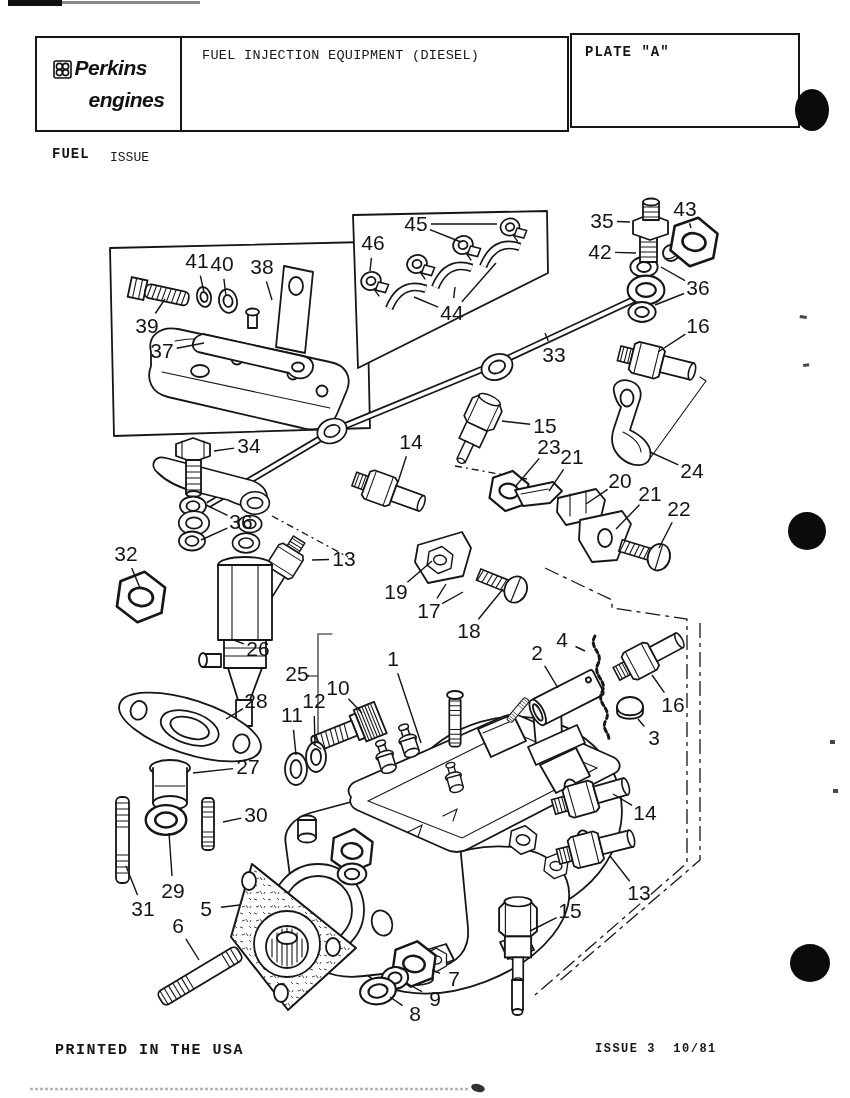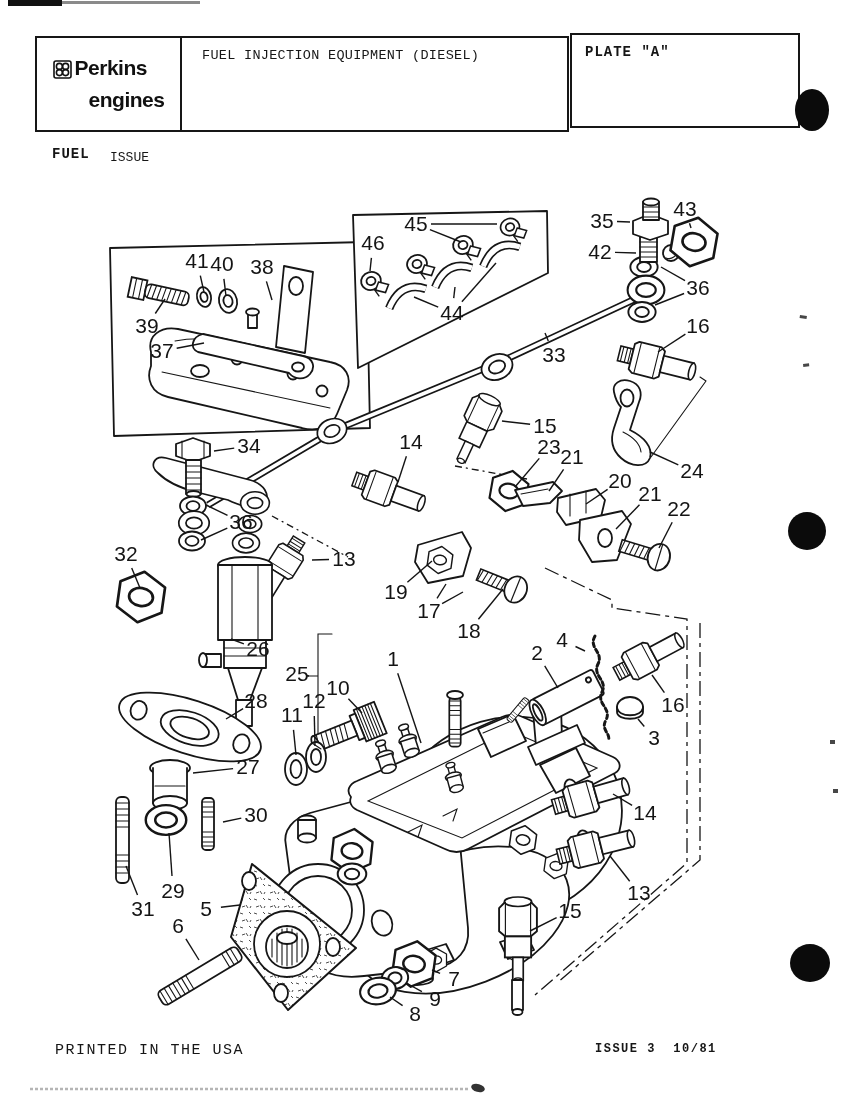--- a/index.html
+++ b/index.html
@@ -6,30 +6,30 @@
   #page{position:relative;width:850px;height:1098px;background:#ffffff;overflow:hidden;
         font-family:"Liberation Mono",monospace;color:#161616;}
   .abs{position:absolute;}
   
   .topbar-black{left:8px;top:0;width:54px;height:6px;background:#111;}
   .topbar-gray{left:62px;top:1px;width:138px;height:3px;background:#8a8a8a;}
   
   .hdr-main{left:35px;top:36px;width:530px;height:92px;border:2px solid #161616;display:flex;}
   .logo-cell{width:143px;border-right:2px solid #161616;display:flex;align-items:center;justify-content:center;}
   .brandwrap{display:flex;align-items:flex-start;}
-  .brand{font-family:"Liberation Sans",sans-serif;font-weight:800;font-size:21px;line-height:20px;letter-spacing:-0.5px;color:#111;}
+  .brand{font-family:"Liberation Sans",sans-serif;font-weight:800;font-size:21px;line-height:20px;letter-spacing:-0.5px;color:#111;font-style:italic;}
   .brand .b2{display:block;margin-left:14px;margin-top:12px;}
   .logo-mark{margin:2px 3px 0 0;}
   .title-cell{flex:1;padding:10px 0 0 20px;font-size:13.5px;letter-spacing:0.3px;}
   .hdr-plate{left:570px;top:33px;width:230px;height:95px;border:2px solid #161616;padding:9px 0 0 13px;
              font-size:14px;font-weight:700;letter-spacing:1px;box-sizing:border-box;}
   .code1{left:52px;top:146px;font-size:14px;font-weight:700;letter-spacing:1px;}
   .code2{left:110px;top:150px;font-size:13px;}
   
-  .foot-left{left:55px;top:1042px;font-size:15px;font-weight:400;letter-spacing:1.5px;white-space:pre;}
+  .foot-left{left:55px;top:1042px;font-size:15px;font-weight:700;letter-spacing:1.5px;white-space:pre;}
   .foot-right{left:595px;top:1042px;font-size:12px;font-weight:700;letter-spacing:1.5px;white-space:pre;}
   
   #diagram{position:absolute;left:0;top:0;width:850px;height:1098px;z-index:5;pointer-events:none;}
   #diagram .p{fill:#fff;stroke:#161616;stroke-width:1.8;stroke-linejoin:round;stroke-linecap:round;}
   #diagram .ln{fill:none;stroke:#161616;stroke-width:1.8;stroke-linecap:round;}
   #diagram .thin{stroke-width:1.1;}
   #diagram .dd{fill:none;stroke:#161616;stroke-width:1.3;stroke-dasharray:15 5 4 5;}
   #diagram .dd2{fill:none;stroke:#161616;stroke-width:1.3;stroke-dasharray:7 4 2 4;}
   #diagram .chain{fill:none;stroke:#161616;stroke-width:3;stroke-dasharray:4 3;stroke-linecap:round;}
   #diagram .callout{font:21px "Liberation Sans",sans-serif;fill:#141414;text-anchor:middle;}

